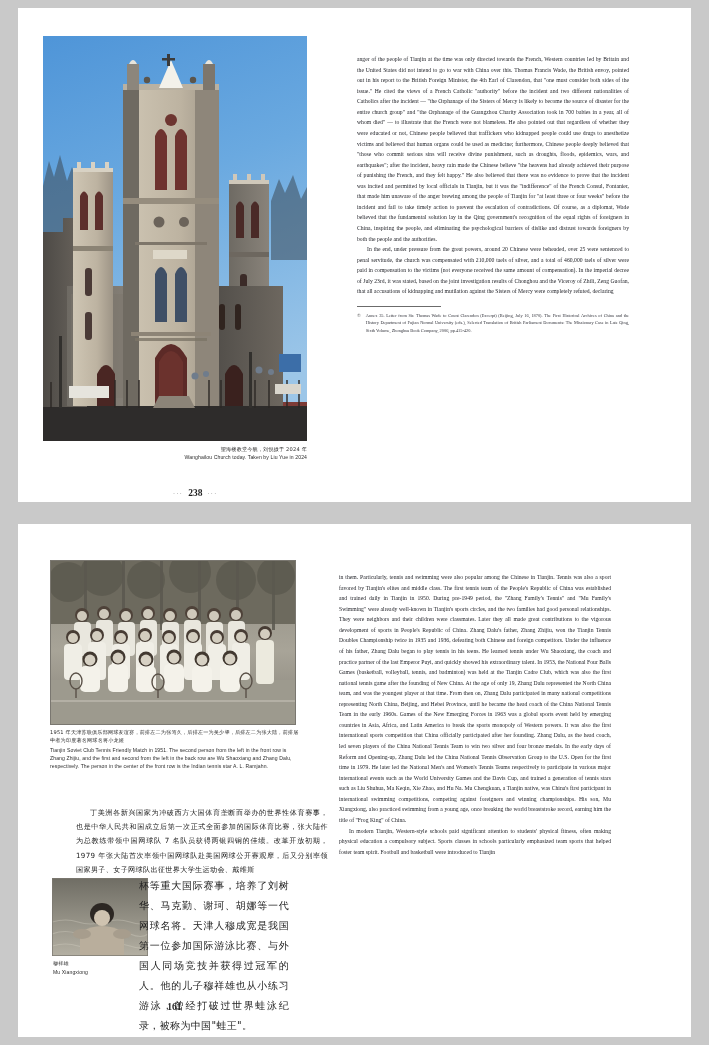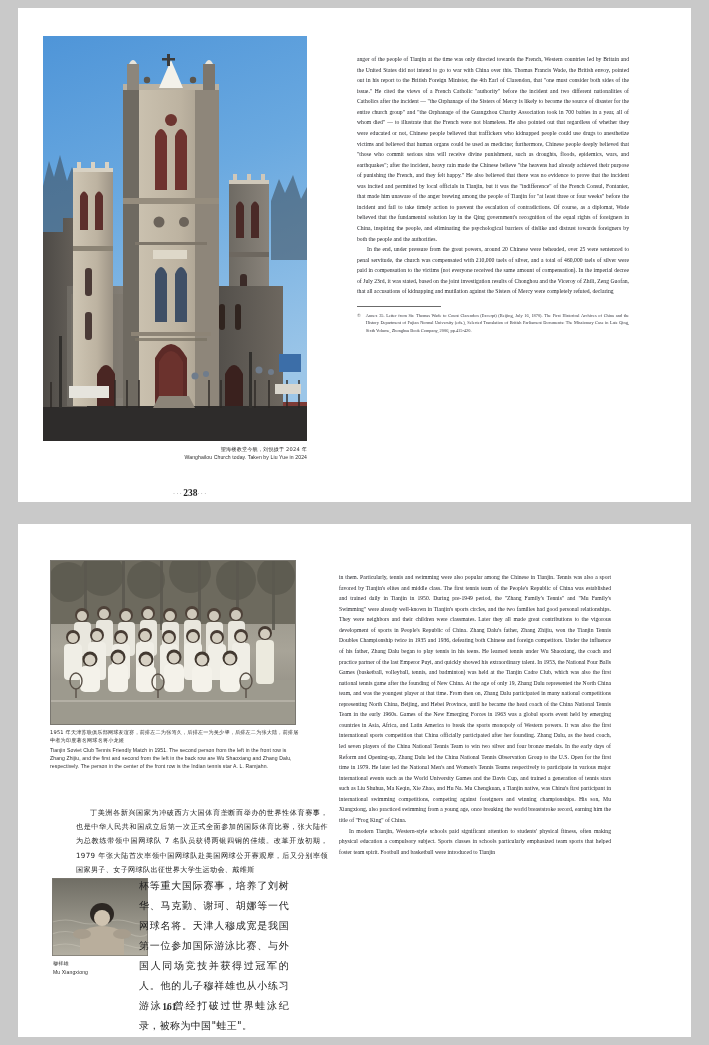--- a/index.html
+++ b/index.html
@@ -64,20 +64,21 @@
     color: #2c2c2c;
     letter-spacing: .1px;
     display: block;
     margin-top: 1px;
   }
 
   .folio {
     position: absolute;
     display: flex;
     align-items: center;
+    gap: 5px;
     color: #3a3a3a;
     text-align: right;
   }
   .folio .dots {
     font-size: 6px;
     letter-spacing: 1.4px;
     color: #777;
     line-height: 1;
   }
   .folio .num {

